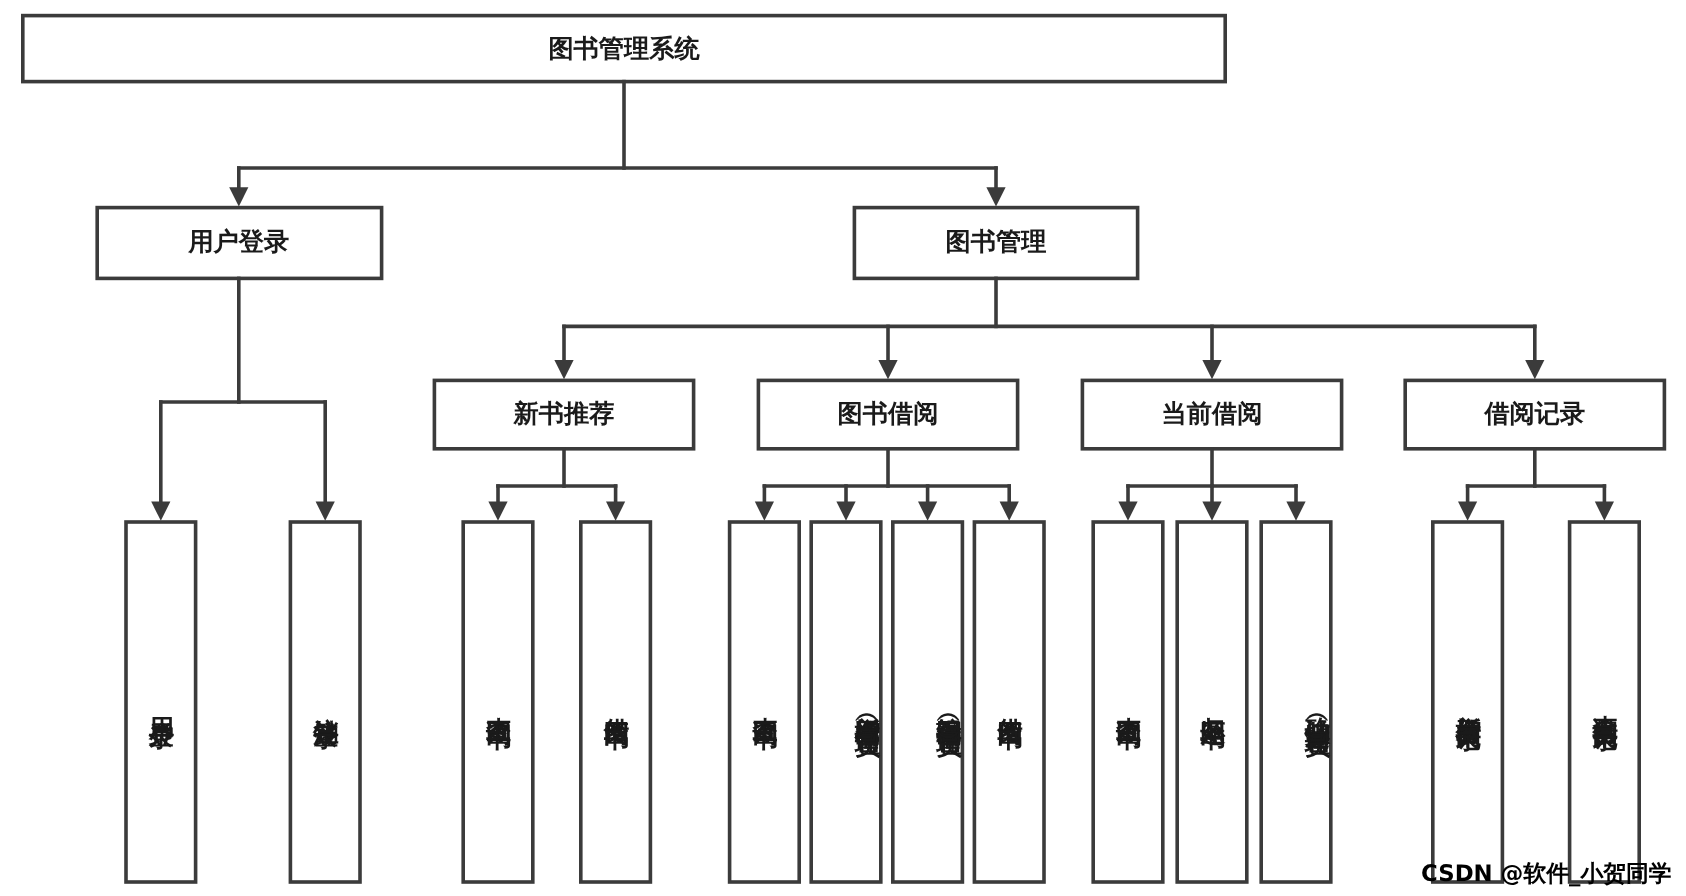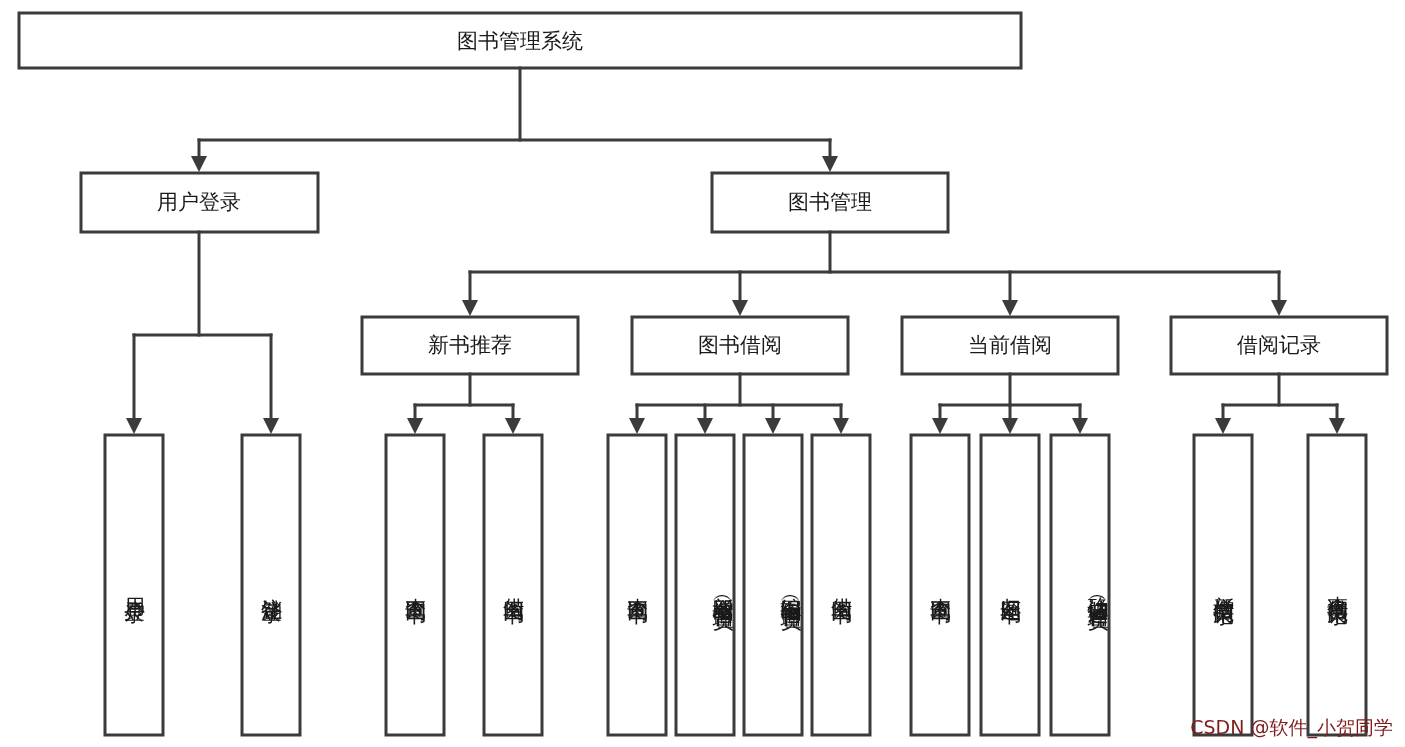--- a/index.html
+++ b/index.html
@@ -11,20 +11,21 @@
     width: 1405px;
     height: 747px;
     font-family: "DejaVu Sans", "Liberation Sans", sans-serif;
     overflow: hidden;
     position: relative;
   }
   #diagram-root {
     position: relative;
     width: 1405px;
     height: 747px;
+    font-weight: bold;
   }
   svg#tree-svg {
     position: absolute;
     top: 0;
     left: 0;
     width: 1405px;
     height: 747px;
   }
   .node-box {
     fill: #ffffff;
@@ -60,21 +61,21 @@
     text-align: center;
     white-space: nowrap;
     pointer-events: none;
   }
   .watermark {
     position: absolute;
     right: 12px;
     bottom: 6px;
     font-family: "DejaVu Sans", "Liberation Sans", sans-serif;
     font-size: 19px;
-    color: #7f1d1d;
+    color: #000000;
     white-space: nowrap;
   }
 </style>
 </head>
 <body>
 
 <div id="diagram-root">
 
   <svg id="tree-svg" viewBox="0 0 1405 747">
     <defs>

